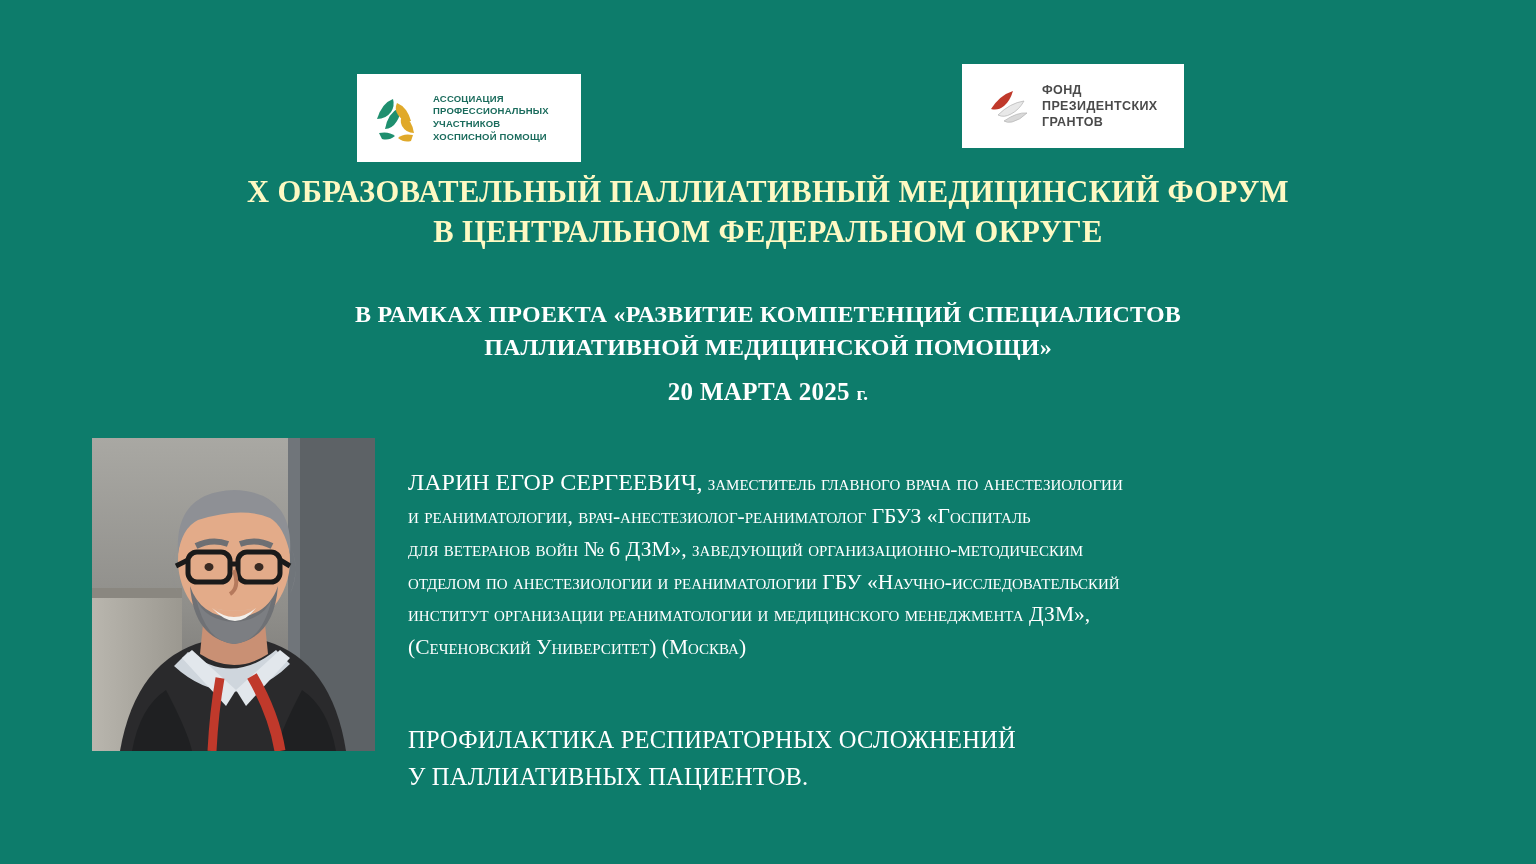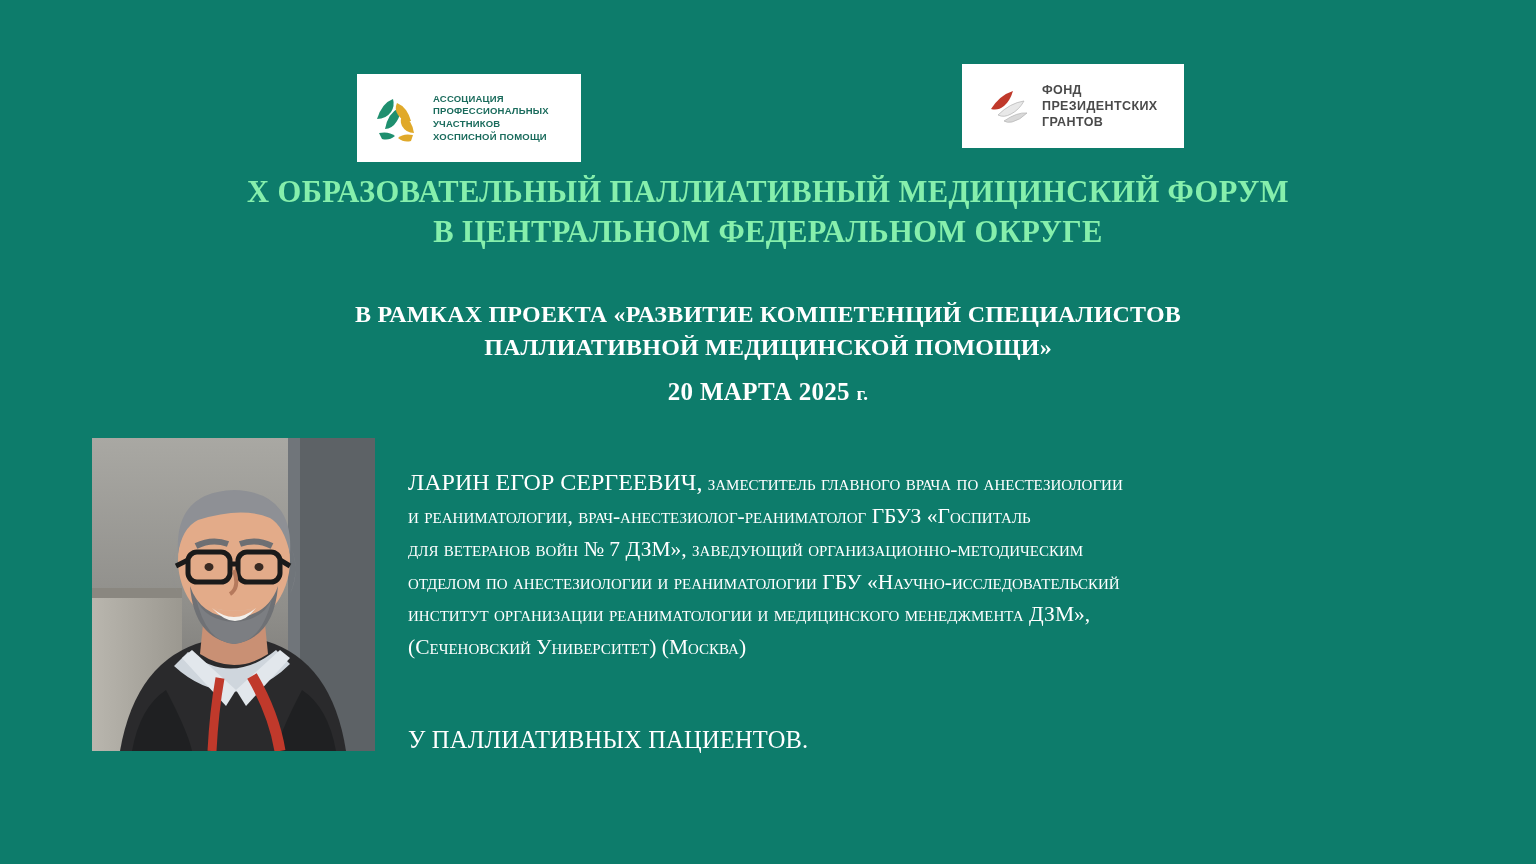--- a/index.html
+++ b/index.html
@@ -77,21 +77,21 @@
     margin-right: 10px;
   }
 
   
   .title-main {
     position: absolute;
     top: 172px;
     left: 0;
     width: 100%;
     text-align: center;
-    color: #86efac;
+    color: #fef9c3;
     font-weight: bold;
     font-size: 30.5px;
     line-height: 1.32;
     letter-spacing: 0.4px;
   }
   .title-project {
     position: absolute;
     top: 298px;
     left: 0;
     width: 100%;
@@ -283,23 +283,24 @@
       <path d="M120 170 q22 6 44 0 q-20 6 -44 0z" fill="#d9d5cf"></path>
     </svg>
   </div>
 
   <div class="speaker">
     <p>
       <span class="nm sc">ЛАРИН ЕГОР СЕРГЕЕВИЧ,</span>
       <span class="sc">заместитель главного врача по анестезиологии</span>
     </p>
     <p class="sc">и реаниматологии, врач-анестезиолог-реаниматолог ГБУЗ «Госпиталь</p>
-    <p class="sc">для ветеранов войн № 7 ДЗМ», заведующий организационно-методическим</p>
+    <p class="sc">для ветеранов войн № 6 ДЗМ», заведующий организационно-методическим</p>
     <p class="sc">отделом по анестезиологии и реаниматологии ГБУ «Научно-исследовательский</p>
     <p class="sc">институт организации реаниматологии и медицинского менеджмента ДЗМ»,</p>
     <p class="sc">(Сеченовский Университет) (Москва)</p>
   </div>
 
   <div class="topic">
+    <p>ПРОФИЛАКТИКА РЕСПИРАТОРНЫХ ОСЛОЖНЕНИЙ</p>
     <p>У ПАЛЛИАТИВНЫХ ПАЦИЕНТОВ.</p>
   </div>
 
 </div>
 
 </body></html>

